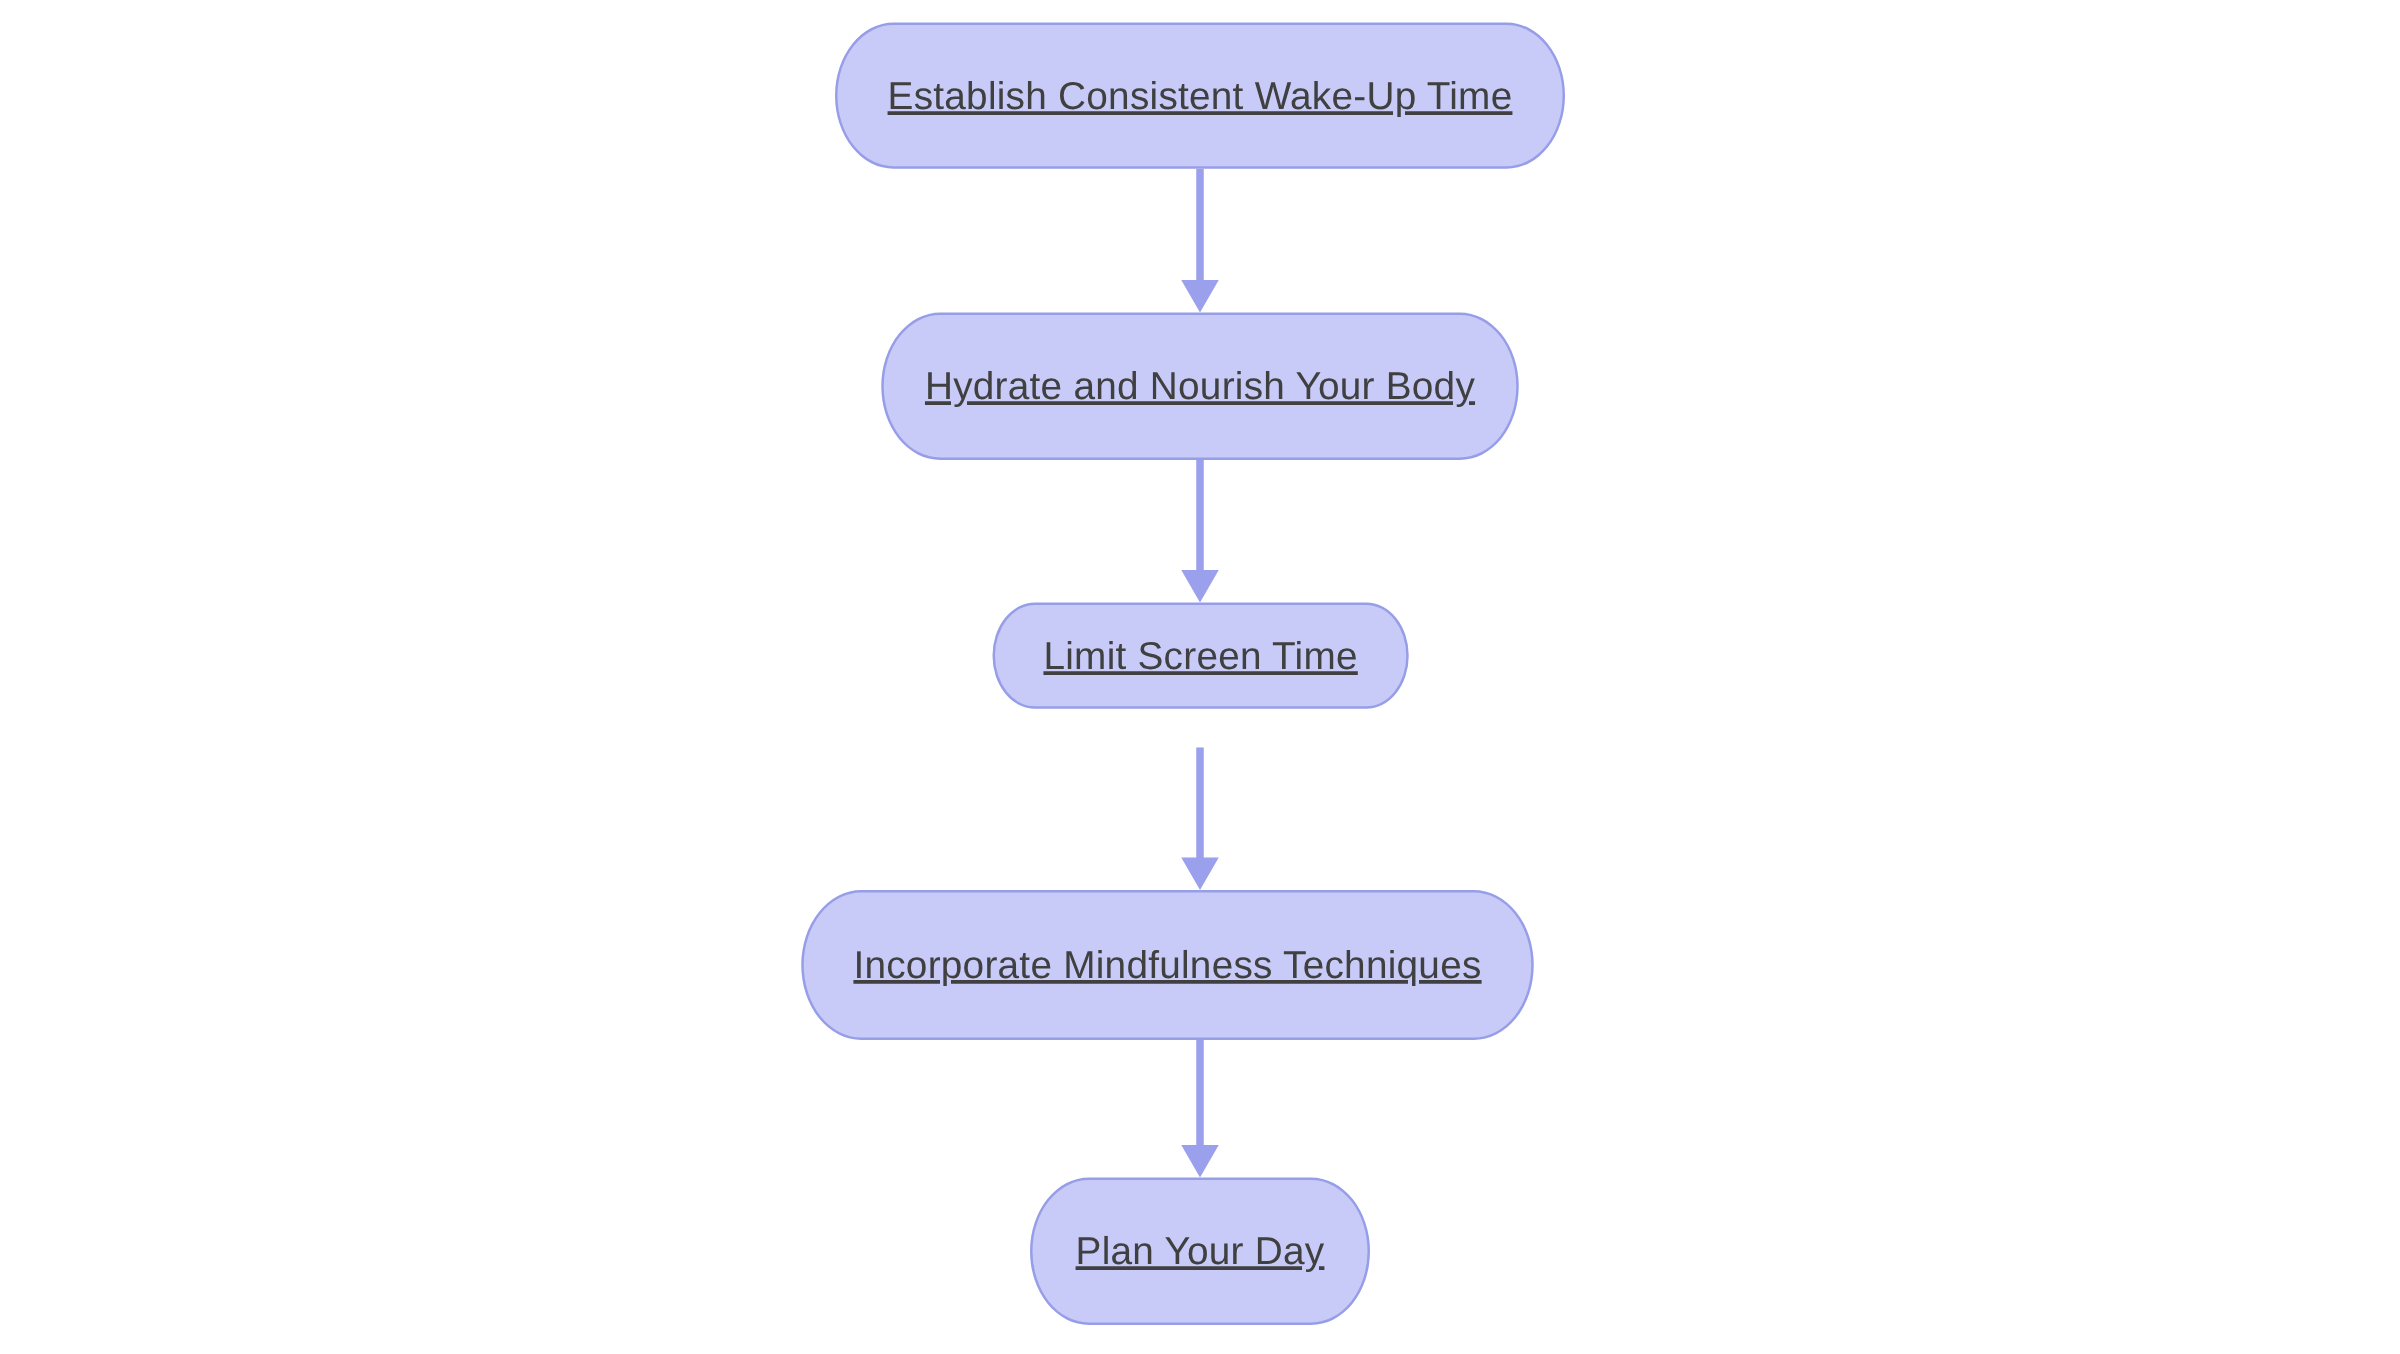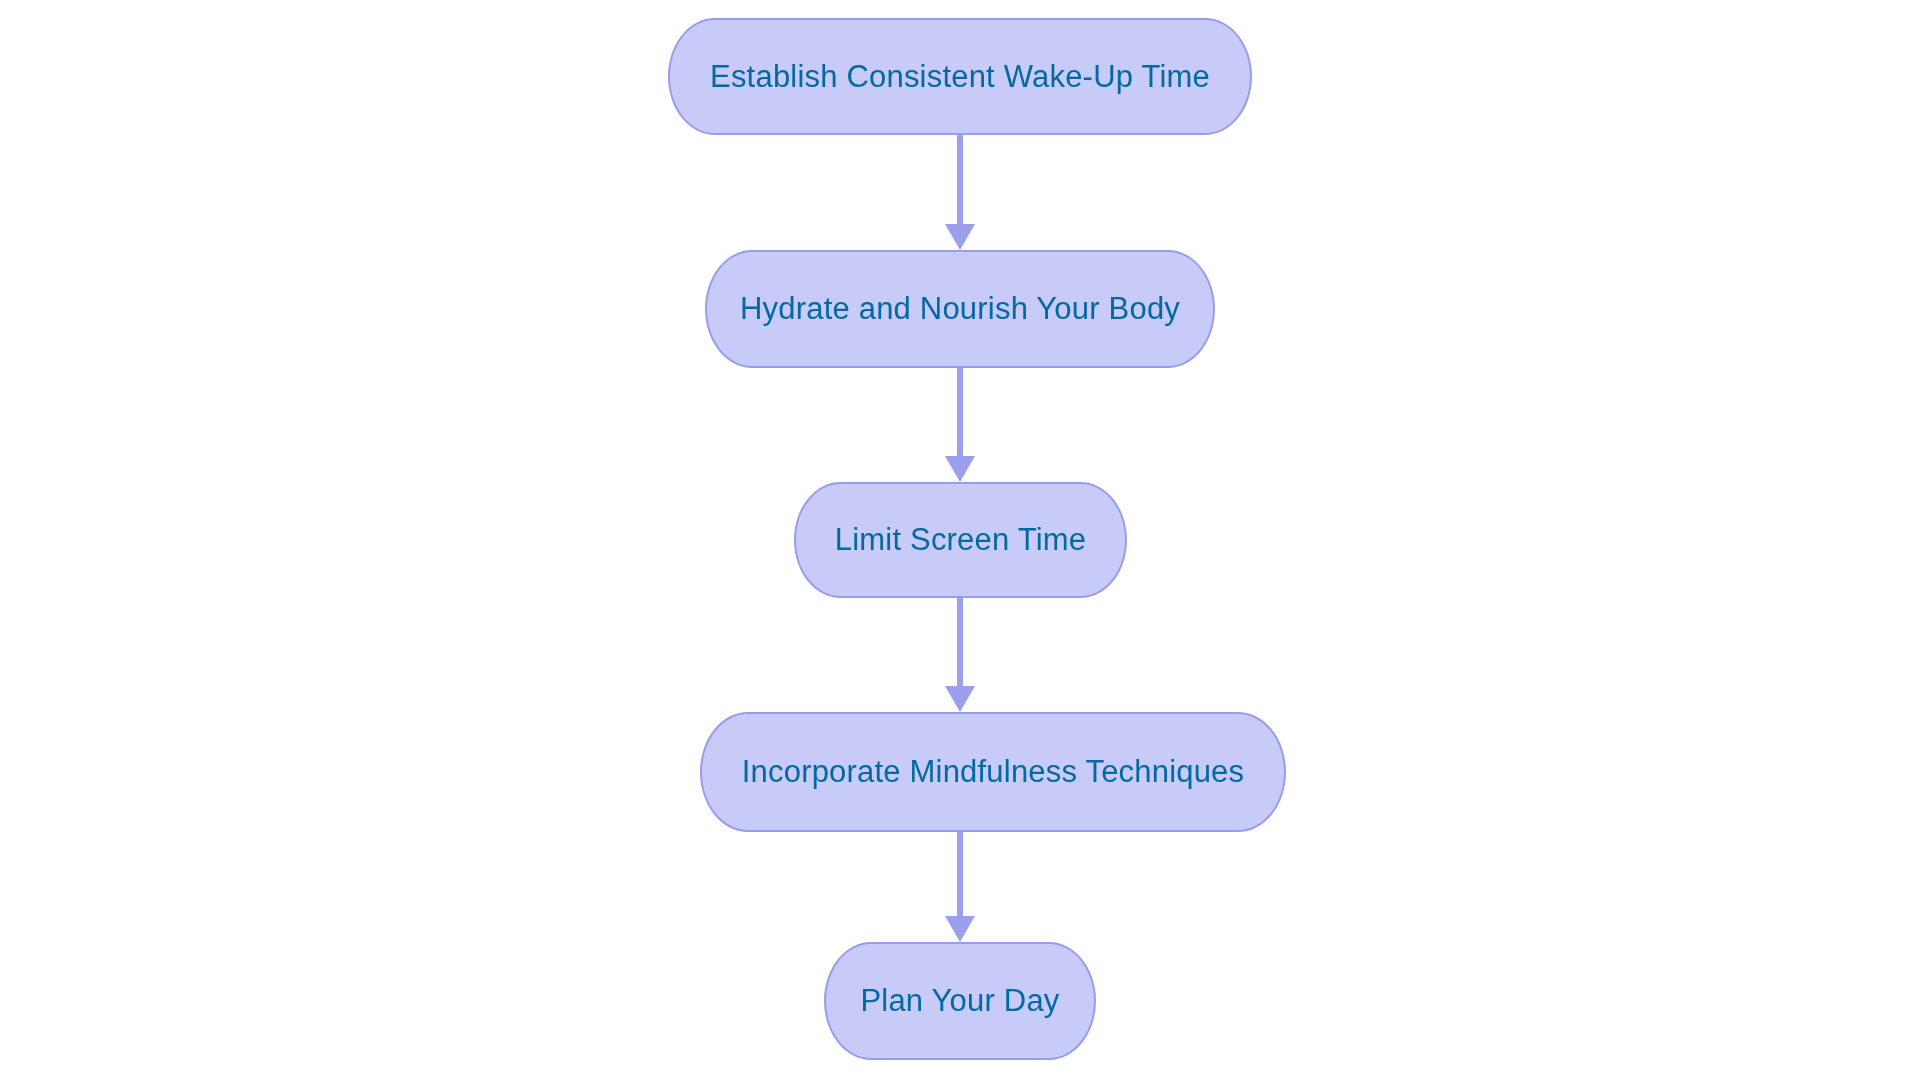--- a/index.html
+++ b/index.html
@@ -18,29 +18,30 @@
   .node {
     position: absolute;
     box-sizing: border-box;
     background: #c8cbf8;
     border: 2px solid #979ee8;
     border-radius: 48px / 60px;
     display: flex;
     align-items: center;
     justify-content: center;
     text-align: center;
-    color: #0369a1;
+    color: #404040;
     font-size: 31px;
     font-weight: 500;
     letter-spacing: 0.2px;
+    text-decoration: underline;
   }
   .node-1 { left: 668px; top: 18px;  width: 584px; height: 117px; }
   .node-2 { left: 705px; top: 250px; width: 510px; height: 118px; align-items: center; }
-  .node-3 { left: 794px; top: 482px; width: 333px; height: 116px; }
-  .node-4 { left: 700px; top: 712px; width: 586px; height: 120px; }
+  .node-3 { left: 794px; top: 482px; width: 333px; height: 85px; }
+  .node-4 { left: 641px; top: 712px; width: 586px; height: 120px; }
   .node-5 { left: 824px; top: 942px; width: 272px; height: 118px; }
 
   .arrow {
     position: absolute;
     left: 945px;
     width: 30px;
   }
   .arrow-1 { top: 135px; height: 115px; }
   .arrow-2 { top: 368px; height: 114px; }
   .arrow-3 { top: 598px; height: 114px; }

